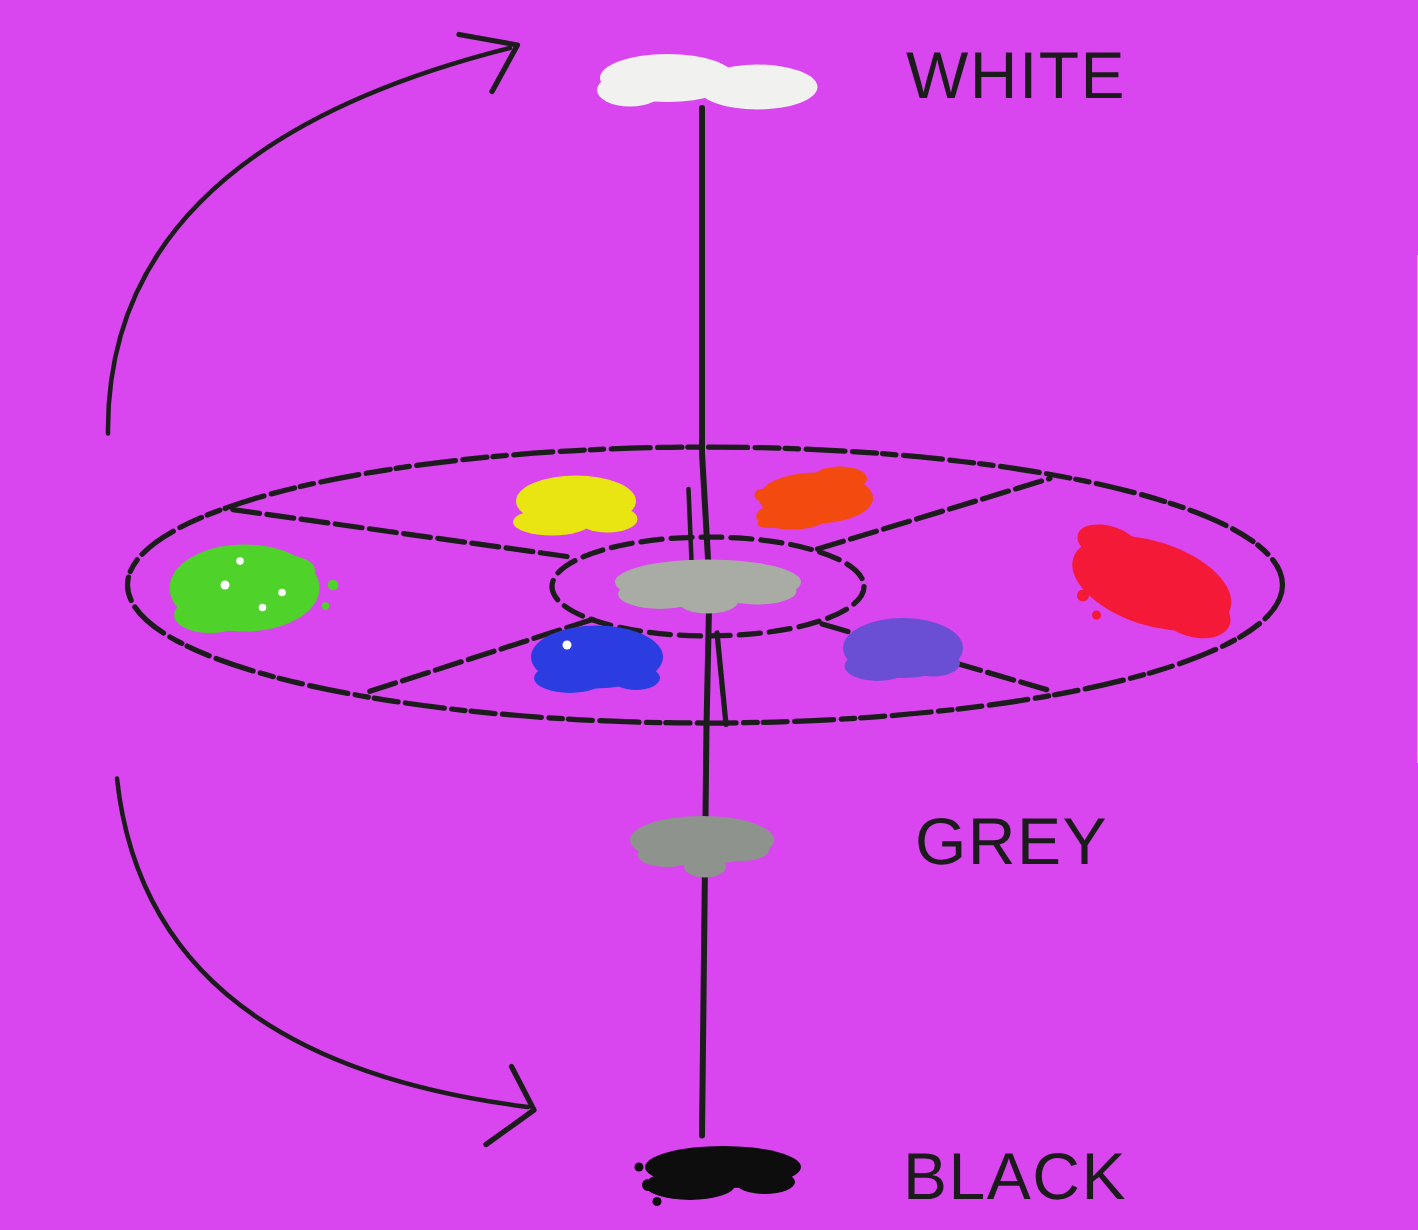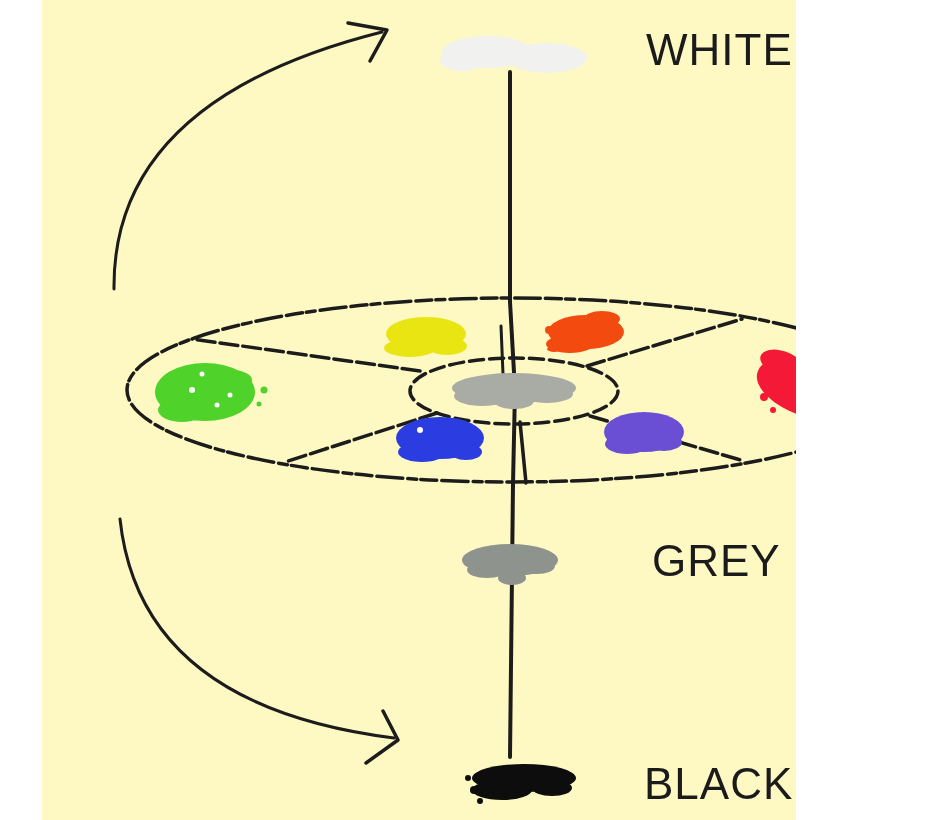--- a/index.html
+++ b/index.html
@@ -1,22 +1,21 @@
 <!DOCTYPE html>
 <html><head>
 <meta charset="utf-8">
 <style>
   html,body { margin:0; padding:0; background:#ffffff; }
   .stage {
     position:relative;
-    width:754px; height:820px;
-    background:#fef9c3;
+    width:945px; height:820px;
+    background:#d946ef;
     overflow:hidden;
     font-family:"Liberation Sans", sans-serif;
-    margin-left:42px;
   }
   .stage svg { position:absolute; inset:0; display:block; }
   text.axis-label {
     font-family:"Liberation Sans", sans-serif;
     font-size:44px;
     letter-spacing:1px;
   }
 </style>
 </head>
 <body>

